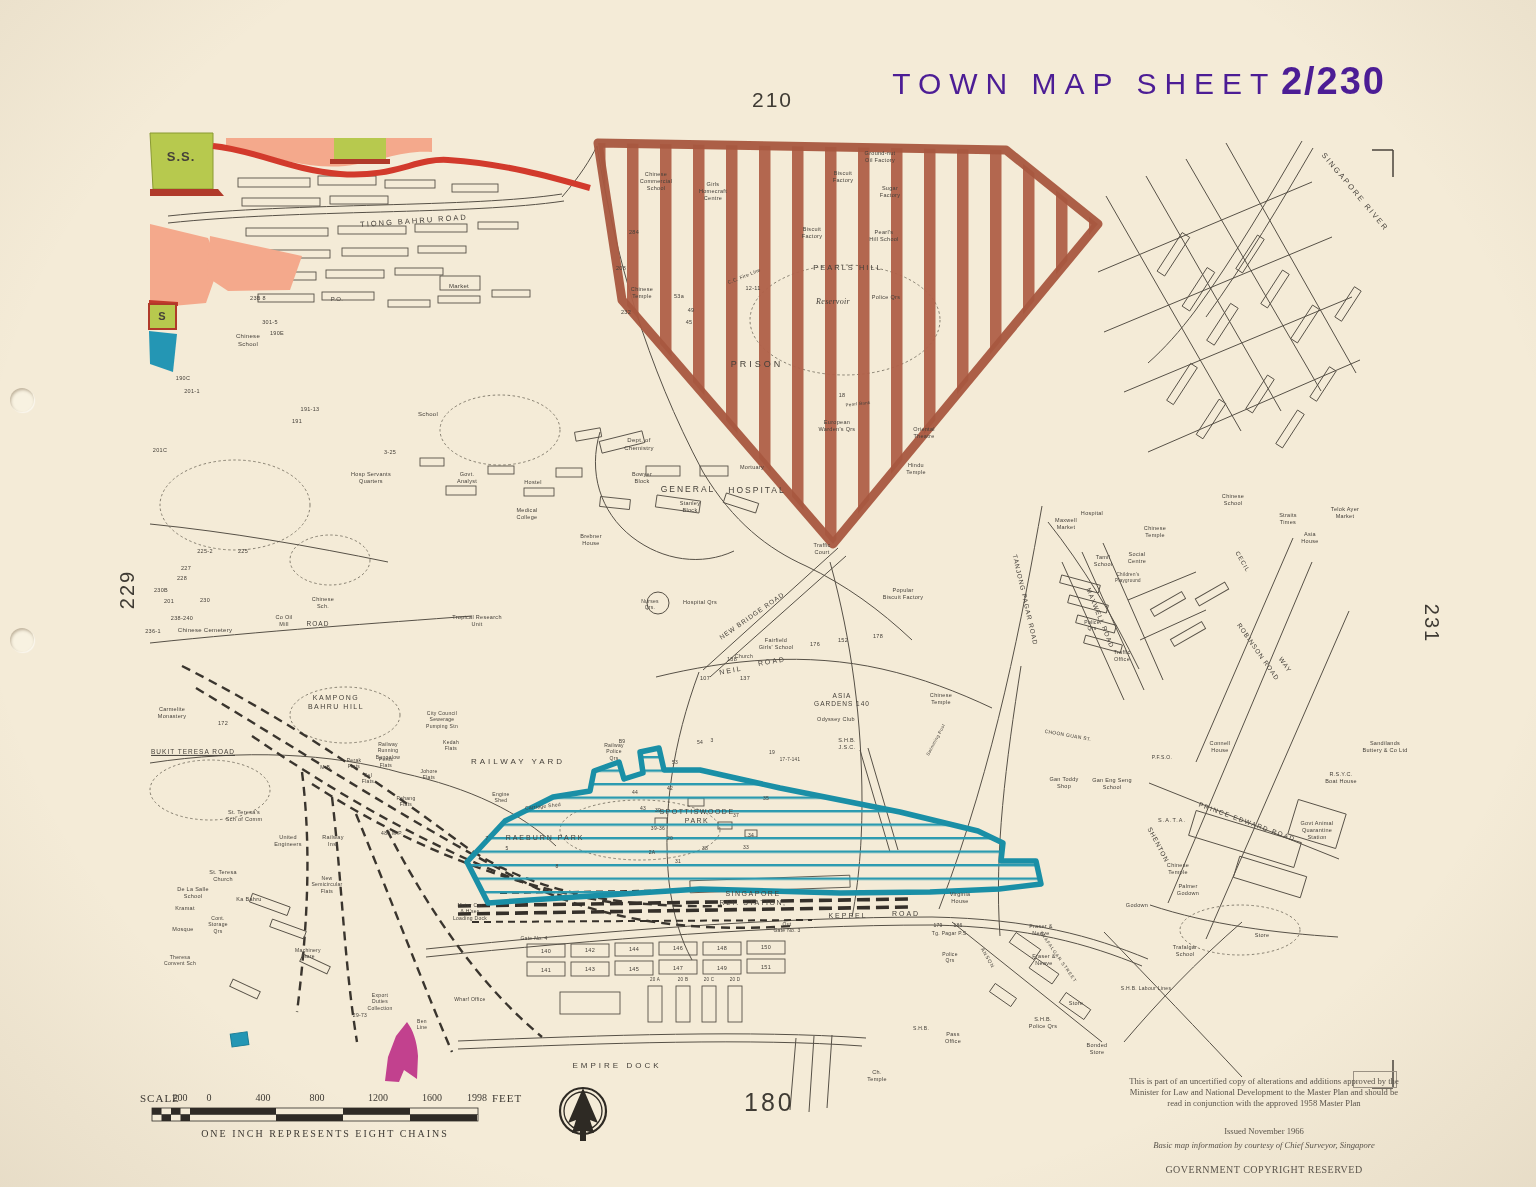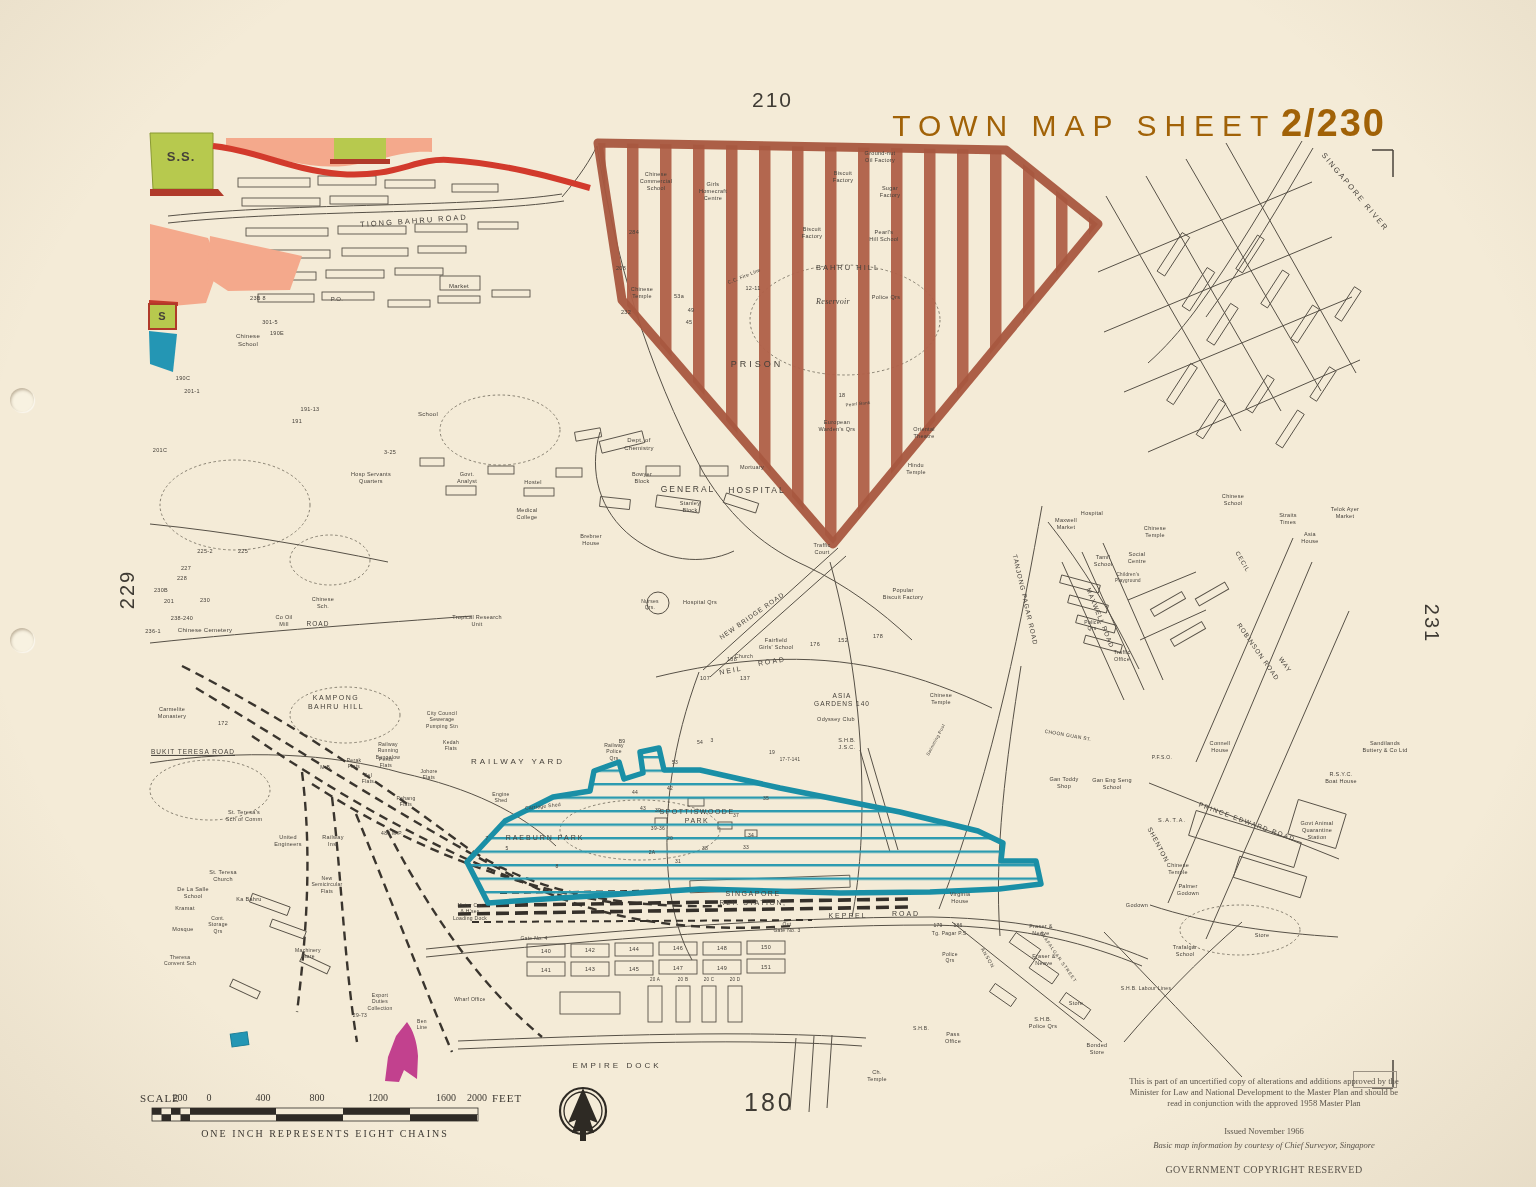--- a/index.html
+++ b/index.html
@@ -4,21 +4,21 @@
 <style>
   html,body{margin:0;padding:0;background:#e4dac2;}
   .sheet{position:relative;width:1536px;height:1187px;background:#f4ebd7;overflow:hidden;
          font-family:"Liberation Sans",sans-serif;}
   .sheet::after{content:'';position:absolute;inset:0;pointer-events:none;
          background:radial-gradient(ellipse at 50% 45%, rgba(0,0,0,0) 72%, rgba(120,95,60,0.10) 100%);}
   .map-svg{position:absolute;left:0;top:0;z-index:1;}
   .label-layer{position:absolute;inset:0;z-index:2;pointer-events:none;}
   .ml{position:absolute;white-space:pre-line;text-align:center;color:#45403a;line-height:1.25;
       transform-origin:center;letter-spacing:.3px;}
-  .title{position:absolute;top:60px;right:150px;z-index:3;color:#a16207;white-space:nowrap;margin-top:42px;}
+  .title{position:absolute;top:60px;right:150px;z-index:3;color:#4c1d95;white-space:nowrap;}
   .title .main{font-size:30px;letter-spacing:8px;}
   .title .num{font-size:38px;font-weight:bold;letter-spacing:2px;}
   .gridnum{position:absolute;z-index:3;color:#3f3b34;font-weight:500;}
   .gn-top{left:752px;top:88px;font-size:21px;letter-spacing:2px;}
   .gn-bottom{left:744px;top:1088px;font-size:25px;letter-spacing:3px;}
   .gn-left{left:108px;top:578px;font-size:20px;letter-spacing:2px;transform:rotate(-90deg);}
   .gn-right{left:1412px;top:612px;font-size:20px;letter-spacing:2px;transform:rotate(90deg);}
   .watermark{position:absolute;left:148px;top:540px;width:1244px;z-index:4;text-align:center;
       font-size:82px;letter-spacing:2px;white-space:nowrap;color:rgba(250,246,236,0.55);
       text-shadow:1.5px 1.5px 1px rgba(150,133,106,0.35), -1px -1px 1px rgba(255,255,255,0.45);
@@ -278,21 +278,21 @@
       <div class="ml" style="left: 880px; top: 157px; font-size: 5.5px; transform: translate(-50%, -50%);">Ground-nut
 Oil Factory</div>
       <div class="ml" style="left: 843px; top: 177px; font-size: 5.5px; transform: translate(-50%, -50%);">Biscuit
 Factory</div>
       <div class="ml" style="left: 890px; top: 192px; font-size: 5.5px; transform: translate(-50%, -50%);">Sugar
 Factory</div>
       <div class="ml" style="left: 812px; top: 233px; font-size: 5.5px; transform: translate(-50%, -50%);">Biscuit
 Factory</div>
       <div class="ml" style="left: 884px; top: 236px; font-size: 5.5px; transform: translate(-50%, -50%);">Pearl's
 Hill School</div>
-      <div class="ml" style="left: 848px; top: 268px; font-size: 7.5px; transform: translate(-50%, -50%); letter-spacing: 2px;">BAHRU HILL</div>
+      <div class="ml" style="left: 848px; top: 268px; font-size: 7.5px; transform: translate(-50%, -50%); letter-spacing: 2px;">PEARLS HILL</div>
       <div class="ml" style="left: 833px; top: 302px; font-size: 8px; transform: translate(-50%, -50%); font-style: italic; font-family: &quot;Liberation Serif&quot;, serif;">Reservoir</div>
       <div class="ml" style="left: 886px; top: 297px; font-size: 5.5px; transform: translate(-50%, -50%);">Police Qrs</div>
       <div class="ml" style="left: 642px; top: 293px; font-size: 5.5px; transform: translate(-50%, -50%);">Chinese
 Temple</div>
       <div class="ml" style="left: 634px; top: 232px; font-size: 5.5px; transform: translate(-50%, -50%);">284</div>
       <div class="ml" style="left: 621px; top: 268px; font-size: 5.5px; transform: translate(-50%, -50%);">208</div>
       <div class="ml" style="left: 626px; top: 312px; font-size: 5.5px; transform: translate(-50%, -50%);">232</div>
       <div class="ml" style="left: 679px; top: 296px; font-size: 5.5px; transform: translate(-50%, -50%);">53a</div>
       <div class="ml" style="left: 691px; top: 310px; font-size: 5.5px; transform: translate(-50%, -50%);">49</div>
       <div class="ml" style="left: 689px; top: 322px; font-size: 5.5px; transform: translate(-50%, -50%);">45</div>
@@ -584,21 +584,21 @@
   <svg class="ctick" style="left:1368px;top:1058px" width="34" height="36">
     <path d="M25,2 L25,30 M4,30 L25,30" stroke="#4a443c" stroke-width="1.5" fill="none"></path>
   </svg>
 
   <div class="hole hole1"></div>
   <div class="hole hole2"></div>
 
   <div class="scale">
     <span class="scale-label">SCALE</span>
     <span class="scale-unit">FEET</span>
-    <span><span class="tick" style="left: 180px;">200</span><span class="tick" style="left: 209px;">0</span><span class="tick" style="left: 263px;">400</span><span class="tick" style="left: 317px;">800</span><span class="tick" style="left: 378px; text-align: right;">1200</span><span class="tick" style="left: 446px;">1600</span><span class="tick" style="left: 477px;">2000</span></span>
+    <span><span class="tick" style="left: 180px;">200</span><span class="tick" style="left: 209px;">0</span><span class="tick" style="left: 263px;">400</span><span class="tick" style="left: 317px;">800</span><span class="tick" style="left: 378px; text-align: right;">1200</span><span class="tick" style="left: 432px;">1600</span><span class="tick" style="left: 477px;">1998</span></span>
     <div class="scale-caption">ONE INCH REPRESENTS EIGHT CHAINS</div>
   </div>
   <svg class="ctick" style="left:151px;top:1107px" width="330" height="16">
     <g stroke="#2f2b26" stroke-width="0.8" fill="#f4ebd7">
       <rect x="1" y="1" width="326" height="13"></rect>
     </g>
     <g fill="#2f2b26">
       <rect x="1" y="1" width="9.5" height="6.5"></rect>
         <rect x="20" y="1" width="9.5" height="6.5"></rect>
         <rect x="39" y="1" width="19" height="6.5"></rect>

